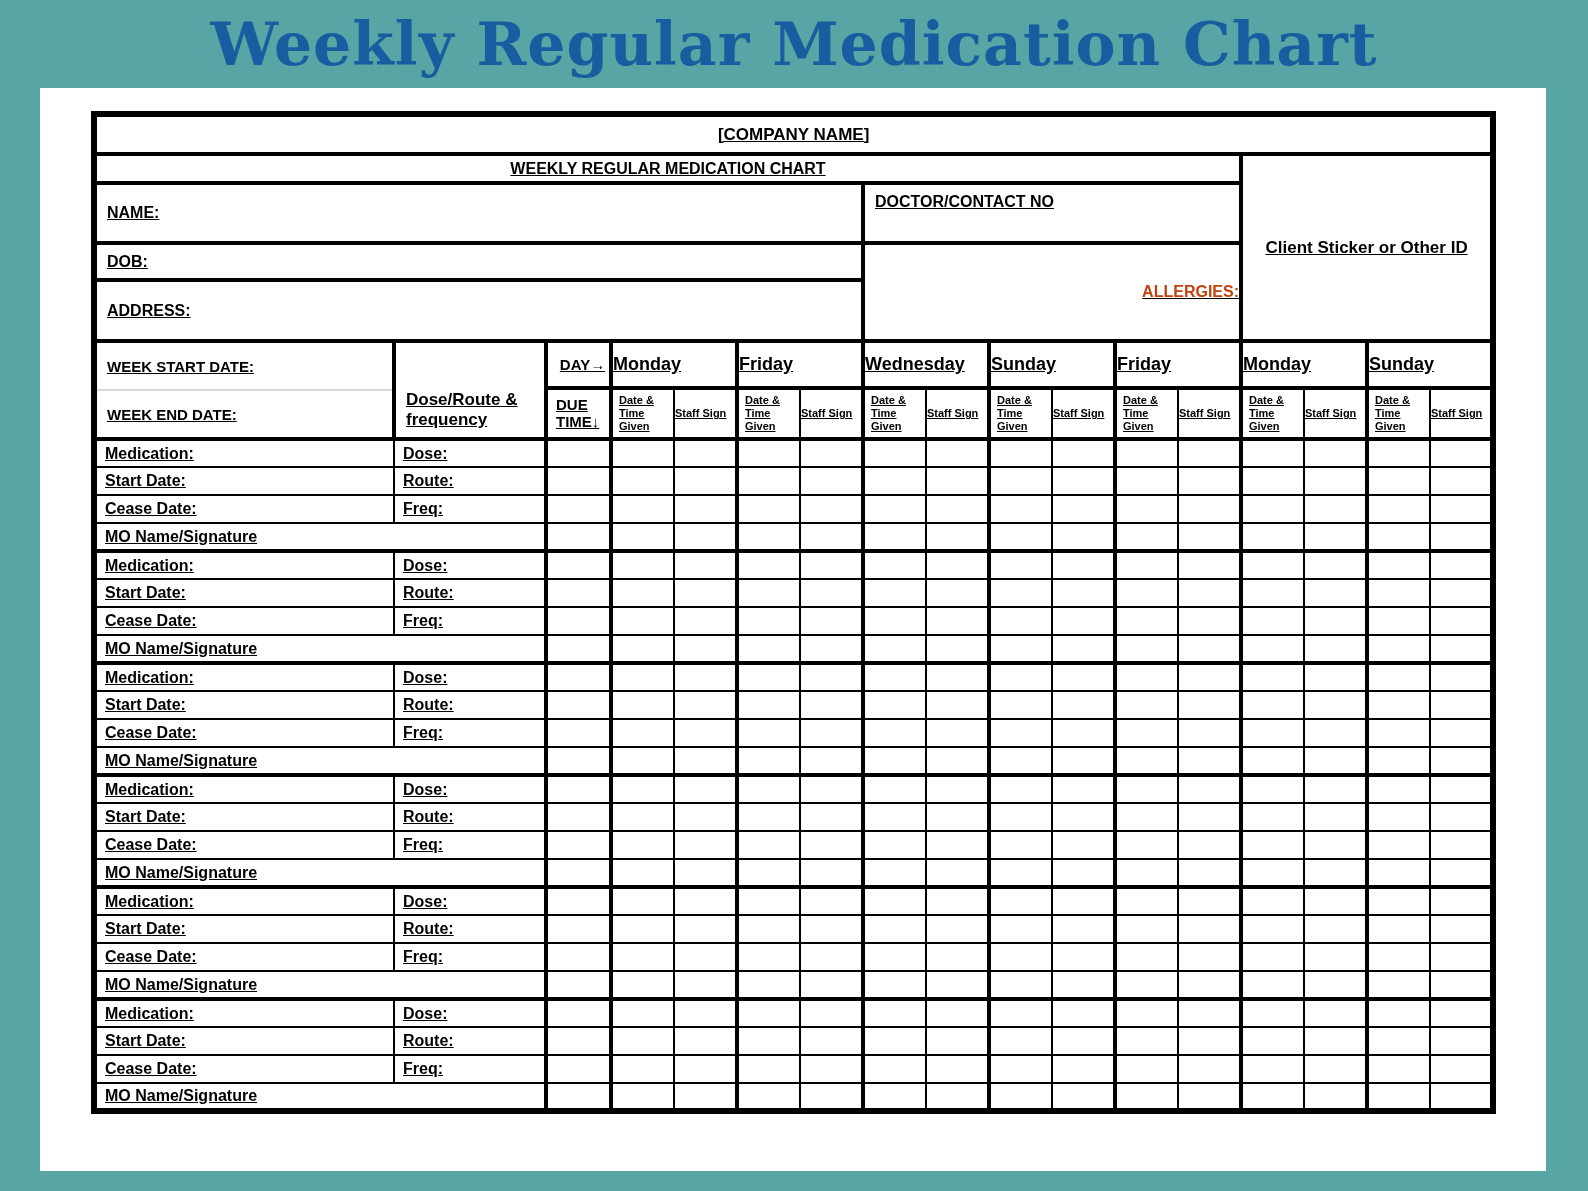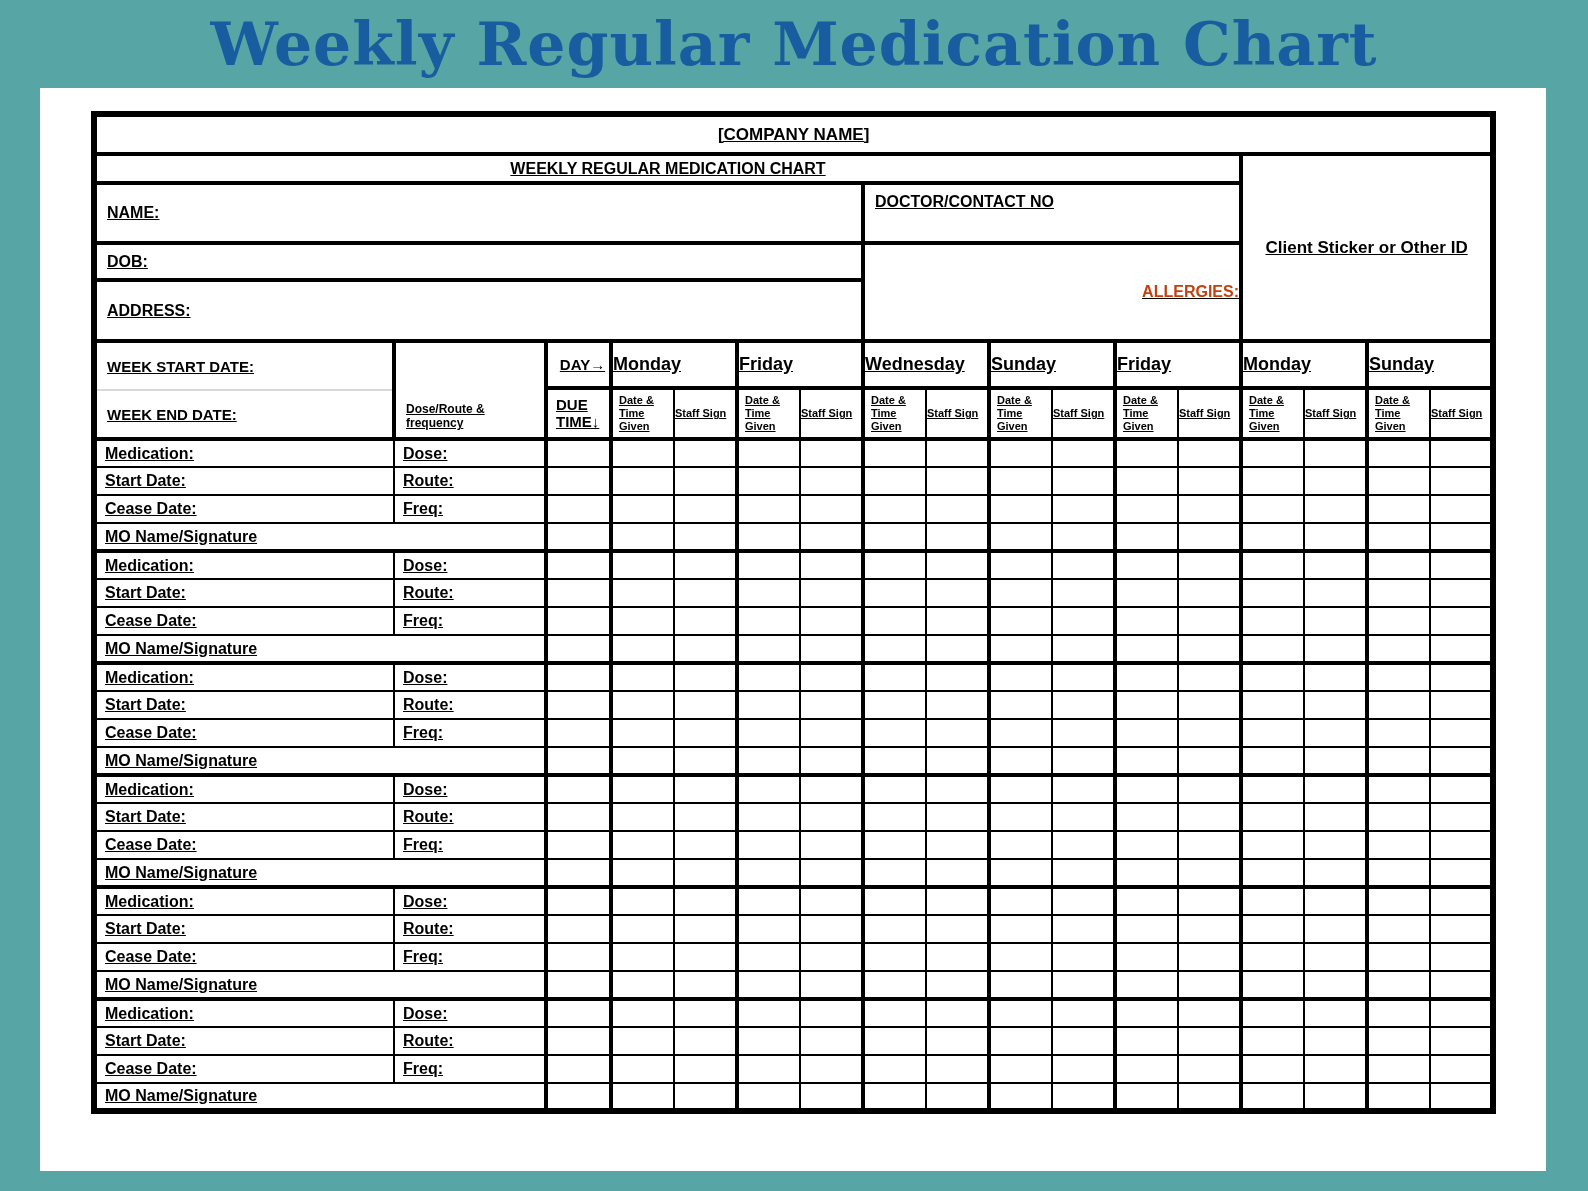--- a/index.html
+++ b/index.html
@@ -41,21 +41,21 @@
   .sticker-cell{text-align:center;font-size:17px;}
   .field-cell{padding-left:10px;}
   .doctor-cell{vertical-align:top;padding:8px 0 0 10px;}
   .allergies-cell{padding-left:10px;color:#c2410c;text-align:right;}
 
   .week-cell{padding:0;}
   .week-cell .week-row{height:46px;display:flex;align-items:center;padding-left:10px;
     font-size:15px;font-weight:bold;}
   .week-cell .week-row.first{border-bottom:2px solid #d8d8d8;}
 
-  .doseroute-cell{vertical-align:bottom;padding:0 4px 7px 10px;font-size:12px;line-height:1.18;}
+  .doseroute-cell{vertical-align:bottom;padding:0 4px 7px 10px;font-size:17px;line-height:1.18;}
   .day-arrow-cell{padding-left:8px;font-size:15px;text-align:center;}
   .due-cell{padding-left:8px;font-size:15px;line-height:1.15;}
   .day-name-cell{text-align:left;font-size:18px;}
   .sub-dt{font-size:11px;line-height:1.15;padding:2px 2px 2px 6px;}
   .sub-ss{font-size:11px;line-height:1.15;}
   .lbl{padding-left:8px;}
   .entry{background:#fff;}
 </style>
 </head>
 <body>

